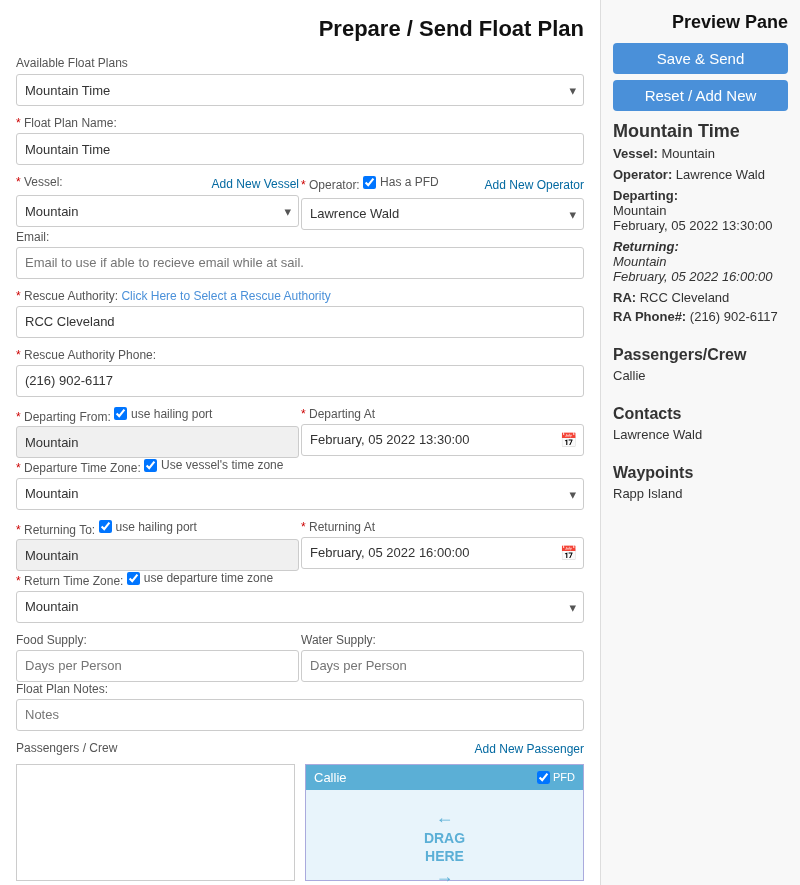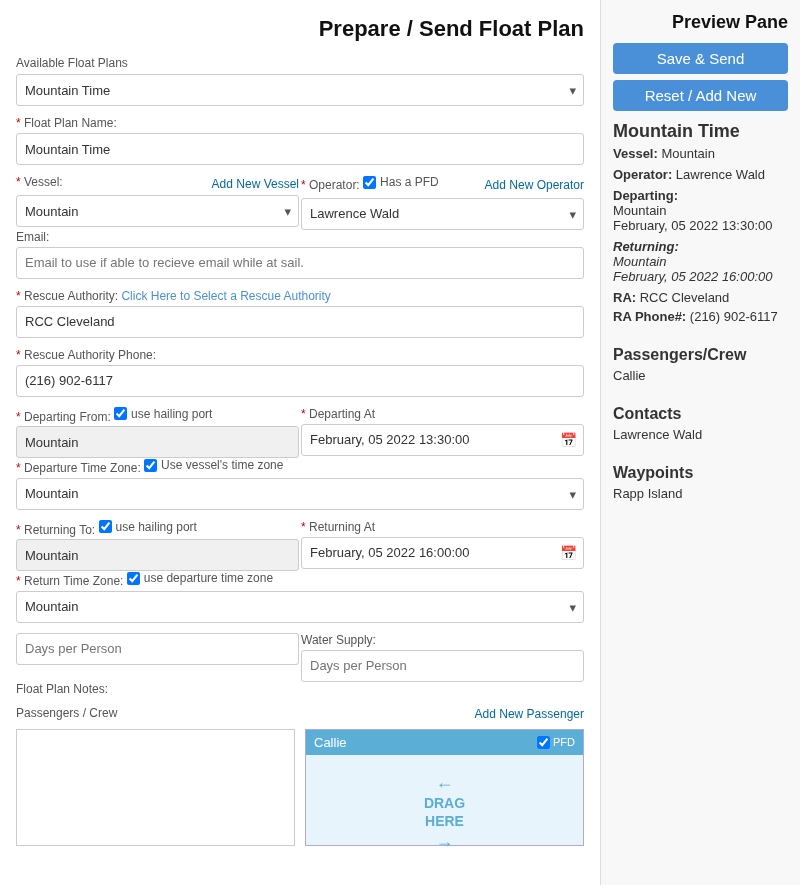--- a/index.html
+++ b/index.html
@@ -261,30 +261,32 @@
       </label>
       <div class="select-wrapper">
         <select>
           <option>Mountain</option>
         </select>
       </div>
     </div>
 
     <div class="row">
       <div class="col-half">
+        <label class="form-label">Food Supply:</label>
         <input type="text" placeholder="Days per Person" style="">
       </div>
       <div class="col-half">
         <label class="form-label">Water Supply:</label>
         <input type="text" placeholder="Days per Person" style="">
       </div>
     </div>
 
     <div class="form-group">
       <label class="form-label">Float Plan Notes:</label>
+      <input type="text" placeholder="Notes" style="">
     </div>
 
     <div class="form-group">
       <div class="section-header">
         <label class="form-label">Passengers / Crew</label>
         <span class="add-link">Add New Passenger</span>
       </div>
       <div class="passengers-area">
         <div class="passengers-left">
           

